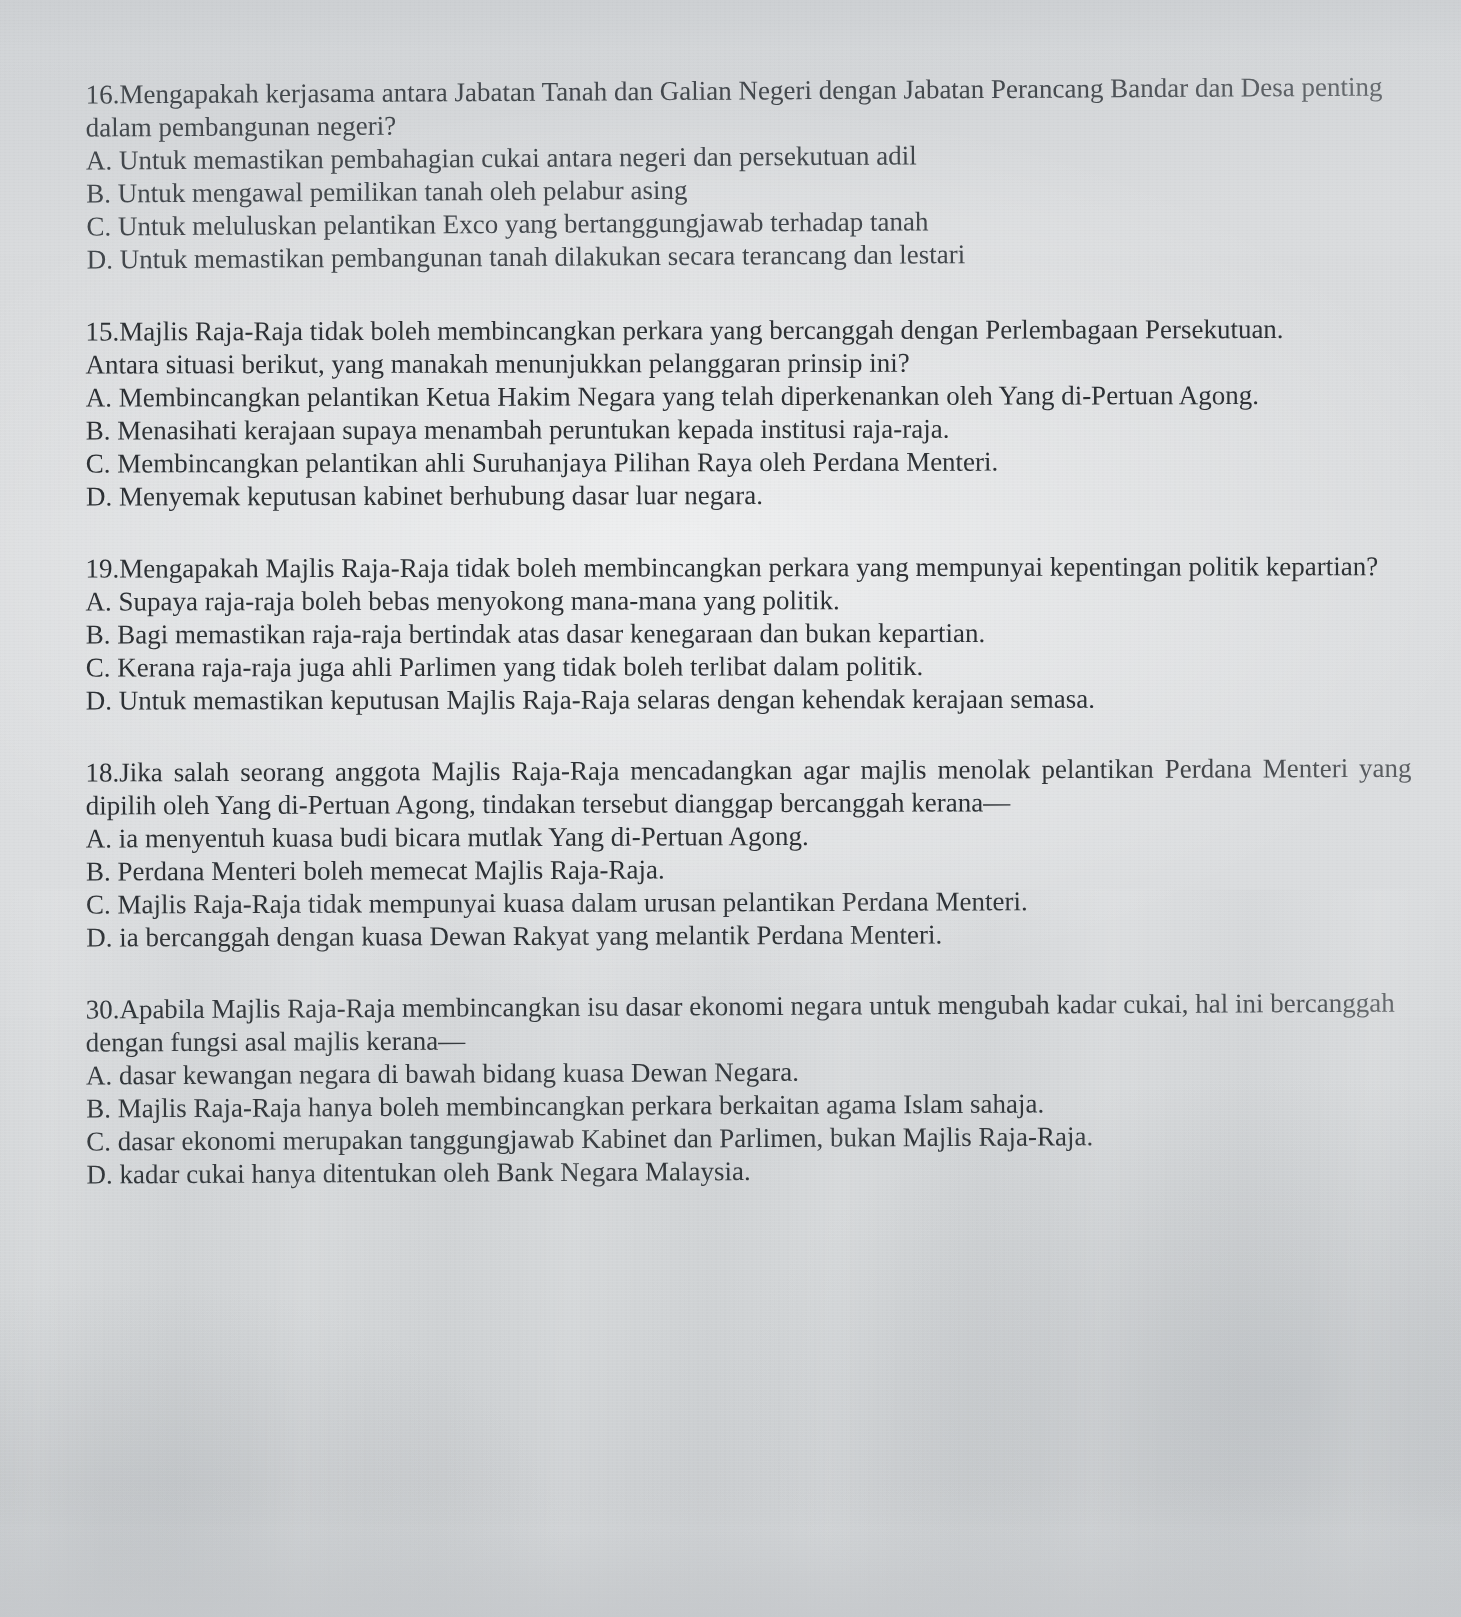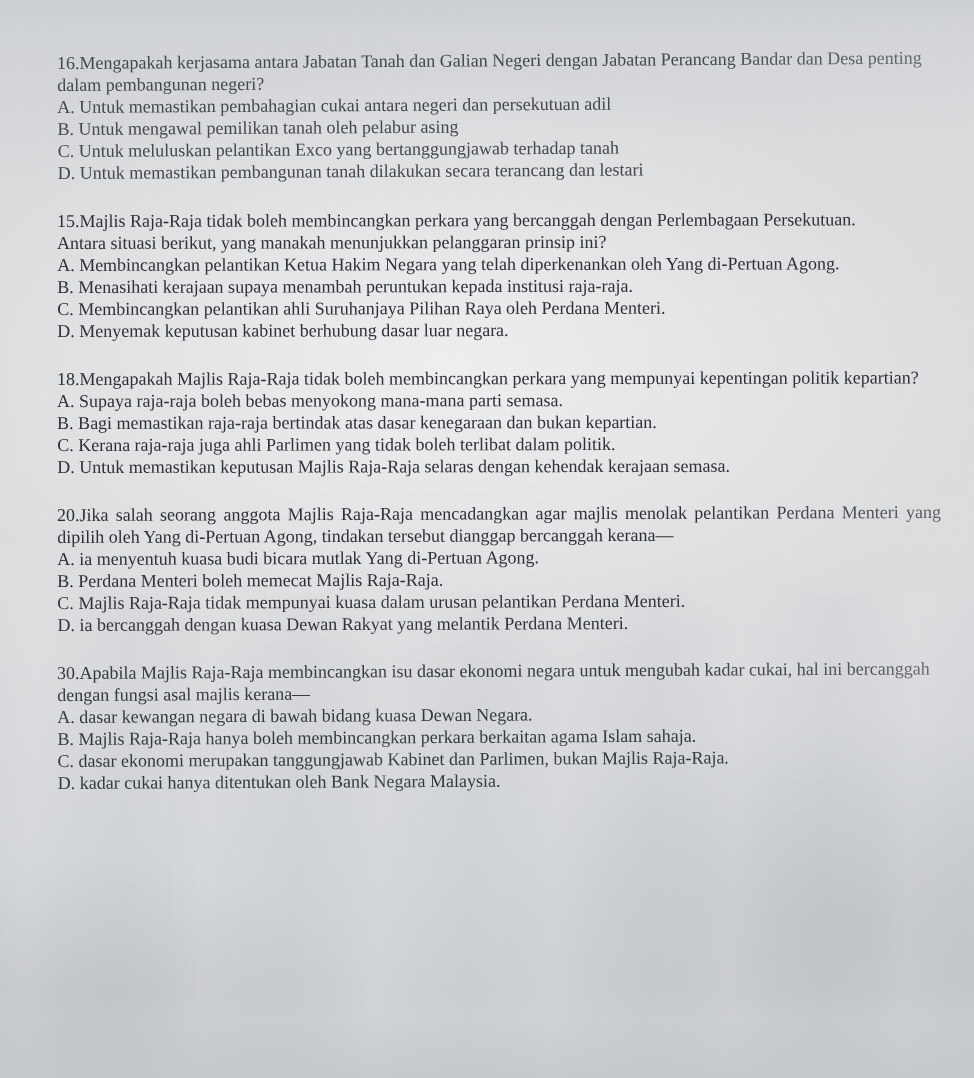--- a/index.html
+++ b/index.html
@@ -134,29 +134,29 @@
     <div class="q-block" id="q17">
       <p class="stem"><span>15.</span><span>Majlis Raja-Raja tidak boleh membincangkan perkara yang bercanggah dengan Perlembagaan Persekutuan.</span></p>
       <p class="stem no-justify">Antara situasi berikut, yang manakah menunjukkan pelanggaran prinsip ini?</p>
       <p class="opt"><span>A.</span> <span>Membincangkan pelantikan Ketua Hakim Negara yang telah diperkenankan oleh Yang di-Pertuan Agong.</span></p>
       <p class="opt"><span>B.</span> <span>Menasihati kerajaan supaya menambah peruntukan kepada institusi raja-raja.</span></p>
       <p class="opt"><span>C.</span> <span>Membincangkan pelantikan ahli Suruhanjaya Pilihan Raya oleh Perdana Menteri.</span></p>
       <p class="opt"><span>D.</span> <span>Menyemak keputusan kabinet berhubung dasar luar negara.</span></p>
     </div>
 
     <div class="q-block" id="q18">
-      <p class="stem"><span>18.</span><span>Mengapakah Majlis Raja-Raja tidak boleh membincangkan perkara yang mempunyai kepentingan politik kepartian?</span></p>
-      <p class="opt"><span>A.</span> <span>Supaya raja-raja boleh bebas menyokong mana-mana parti semasa.</span></p>
+      <p class="stem"><span>19.</span><span>Mengapakah Majlis Raja-Raja tidak boleh membincangkan perkara yang mempunyai kepentingan politik kepartian?</span></p>
+      <p class="opt"><span>A.</span> <span>Supaya raja-raja boleh bebas menyokong mana-mana yang politik.</span></p>
       <p class="opt"><span>B.</span> <span>Bagi memastikan raja-raja bertindak atas dasar kenegaraan dan bukan kepartian.</span></p>
       <p class="opt"><span>C.</span> <span>Kerana raja-raja juga ahli Parlimen yang tidak boleh terlibat dalam politik.</span></p>
       <p class="opt"><span>D.</span> <span>Untuk memastikan keputusan Majlis Raja-Raja selaras dengan kehendak kerajaan semasa.</span></p>
     </div>
 
     <div class="q-block" id="q19">
-      <p class="stem fade-right"><span>20.</span><span>Jika salah seorang anggota Majlis Raja-Raja mencadangkan agar majlis menolak pelantikan Perdana Menteri yang dipilih oleh Yang di-Pertuan Agong, tindakan tersebut dianggap bercanggah kerana—</span></p>
+      <p class="stem fade-right"><span>18.</span><span>Jika salah seorang anggota Majlis Raja-Raja mencadangkan agar majlis menolak pelantikan Perdana Menteri yang dipilih oleh Yang di-Pertuan Agong, tindakan tersebut dianggap bercanggah kerana—</span></p>
       <p class="opt"><span>A.</span> <span>ia menyentuh kuasa budi bicara mutlak Yang di-Pertuan Agong.</span></p>
       <p class="opt"><span>B.</span> <span>Perdana Menteri boleh memecat Majlis Raja-Raja.</span></p>
       <p class="opt"><span>C.</span> <span>Majlis Raja-Raja tidak mempunyai kuasa dalam urusan pelantikan Perdana Menteri.</span></p>
       <p class="opt"><span>D.</span> <span>ia bercanggah dengan kuasa Dewan Rakyat yang melantik Perdana Menteri.</span></p>
     </div>
 
     <div class="q-block" id="q20">
       <p class="stem no-justify fade-right"><span>30.</span><span>Apabila Majlis Raja-Raja membincangkan isu dasar ekonomi negara untuk mengubah kadar cukai, hal ini bercanggah dengan fungsi asal majlis kerana—</span></p>
       <p class="opt"><span>A.</span> <span>dasar kewangan negara di bawah bidang kuasa Dewan Negara.</span></p>
       <p class="opt"><span>B.</span> <span>Majlis Raja-Raja hanya boleh membincangkan perkara berkaitan agama Islam sahaja.</span></p>

